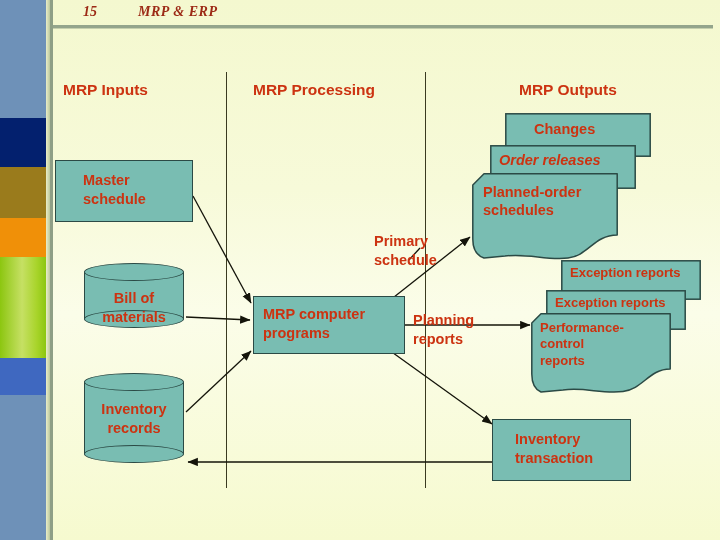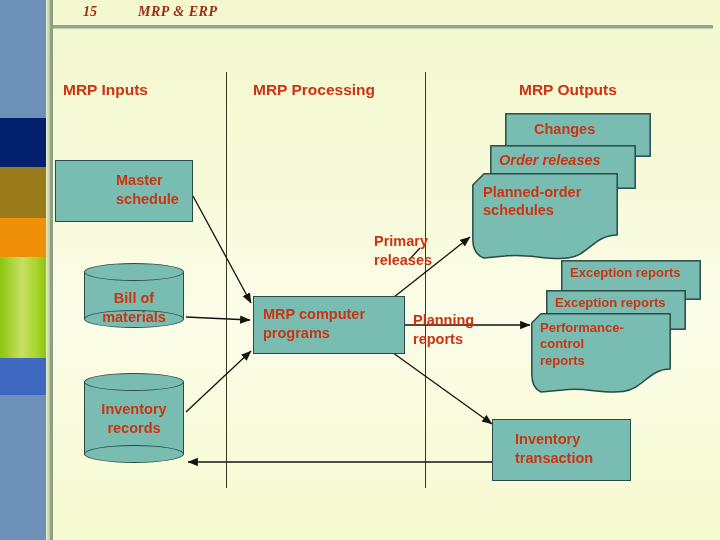--- a/index.html
+++ b/index.html
@@ -115,21 +115,21 @@
     color: #cc3311;
     line-height: 1.28;
     white-space: pre-line;
   }
 
   
   #box-master {
     left: 55px; top: 160px; width: 138px; height: 62px;
   }
   #box-master .boxlabel {
-    position: absolute; left: 27px; top: 10px; margin-left: 33px;
+    position: absolute; left: 27px; top: 10px;
   }
 
   
   #box-mrp {
     left: 253px; top: 296px; width: 152px; height: 58px;
   }
   #box-mrp .boxlabel {
     position: absolute; left: 9px; top: 8px;
   }
 
@@ -316,21 +316,21 @@
     <div class="cyl-label">Inventory
 records</div>
   </div>
 
   <div class="tealbox" id="box-mrp">
     <div class="boxlabel">MRP computer
 programs</div>
   </div>
 
   <div class="freelabel" id="label-primary">Primary
-releases</div>
+schedule</div>
   <div class="freelabel" id="label-secondary">Planning
 reports</div>
 
   <div class="docshape" id="doc-changes">
     <svg width="146" height="44" viewBox="0 0 146 44" xmlns="http://www.w3.org/2000/svg">
       <rect x="0.8" y="0.8" width="144.4" height="42.4" fill="#79bdb2" stroke="#2b4a45" stroke-width="1.5"></rect>
     </svg>
     <div class="doclabel">Changes</div>
   </div>
 

